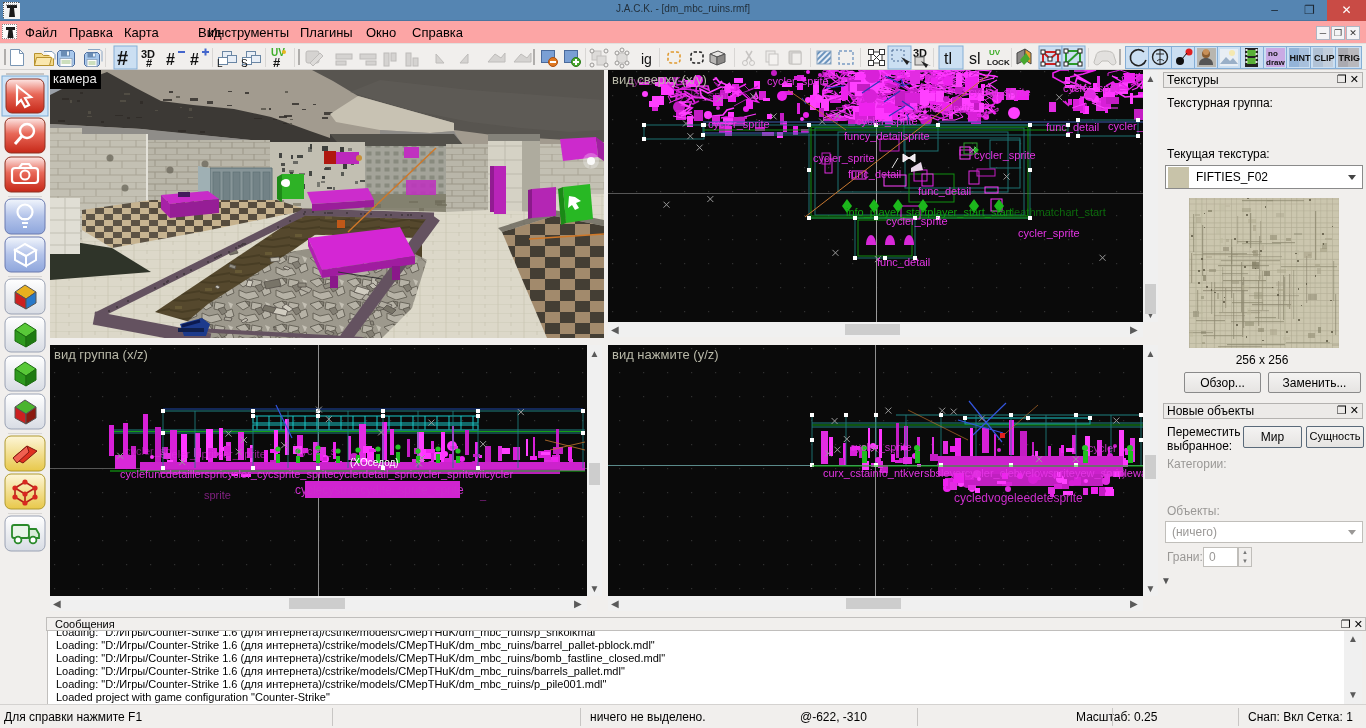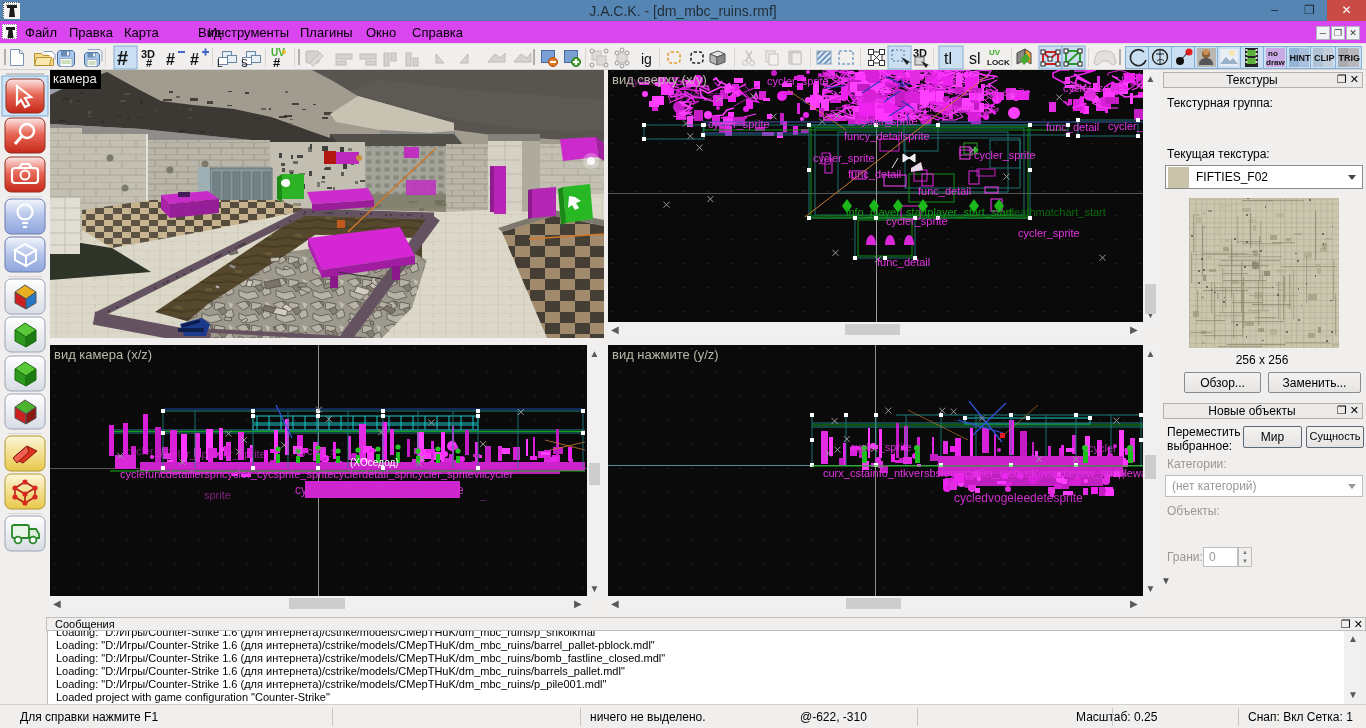--- a/index.html
+++ b/index.html
@@ -1,38 +1,38 @@
 <!DOCTYPE html>
 <html><head><meta charset="utf-8">
 <style>
   * { margin:0; padding:0; box-sizing:border-box; }
   html,body { width:1366px; height:728px; overflow:hidden; font-family:"Liberation Sans", sans-serif; }
   body { position:relative; background:#f1efed; }
   .abs { position:absolute; }
   
   #titlebar { left:0; top:0; width:1366px; height:21px; background:#5585b2; border-bottom:1px solid #4a759e; }
-  #titletext { left:0; top:3px; width:1366px; text-align:center; font-size:14px; color:#22303c; }
+  #titletext { left:0; top:3px; width:1366px; text-align:center; font-size:10px; color:#22303c; }
   #appicon { left:3px; top:2px; width:16px; height:16px; background:#f8f8f8; border:1px dotted #555; }
   .winbtn { top:0; height:21px; text-align:center; color:#1c2733; font-size:12px; line-height:20px; }
   
-  #menubar { left:0; top:21px; width:1366px; height:23px; background:#d946ef; border-bottom:1px solid #e2e0de; }
+  #menubar { left:0; top:21px; width:1366px; height:23px; background:#fca5a5; border-bottom:1px solid #e2e0de; }
   .menuitem { position:absolute; top:4px; font-size:13px; color:#000; }
   .mdibtn { position:absolute; top:5px; width:14px; height:14px; background:#f4f4f6; border:1px solid #aeb6c4; font-size:9px; line-height:12px; text-align:center; color:#333; }
   
   #toolbar { left:0; top:44px; width:1366px; height:26px; background:#f1efed; border-bottom:1px solid #d4d2d0; }
   
   #lefttools { left:0; top:70px; width:50px; height:547px; background:#f1efed; }
   
   .vplabel { position:absolute; background:#000; color:#e8e8e8; font-size:13px; padding:1px 4px 3px 3px; z-index:5; }
   .sb { position:absolute; background:#f0f0f0; }
   .sbthumb { position:absolute; background:#cdcdcd; }
   .sbarrow { position:absolute; color:#5a5a5a; font-size:10px; text-align:center; font-family:"Liberation Sans",sans-serif; }
   
   #rightpanel { left:1158px; top:70px; width:208px; height:547px; background:#f1efed; }
-  .dockhdr { position:absolute; left:5px; width:200px; height:16px; background:#eceae8; border:1px solid #b4b2b0; font-size:12px; color:#000; padding:0px 3px;text-align:center; }
+  .dockhdr { position:absolute; left:5px; width:200px; height:16px; background:#eceae8; border:1px solid #b4b2b0; font-size:12px; color:#000; padding:0px 3px; }
   .plabel { position:absolute; font-size:12px; color:#000; }
   .combo { position:absolute; background:#fff; border:1px solid #8a8a8a; }
   .combo .arr { position:absolute; right:6px; top:50%; margin-top:-2px; width:0; height:0; border:4px solid transparent; border-top:5px solid #444; }
   .btn { position:absolute; background:linear-gradient(#f4f3f2,#e6e4e2); border:1px solid #8a8a8a; border-radius:2px; font-size:12px; text-align:center; color:#000; }
   
   #msghdr { left:46px; top:617px; width:1320px; height:14px; background:#f1efed; border:1px solid #c0bebc; font-size:11px; padding:0 2px 1px 8px; }
   #msgbody { left:47px; top:631px; width:1297px; height:73px; background:#fff; overflow:hidden; border-left:1px solid #c0bebc; }
   #msgbody pre { font-family:"Liberation Sans",sans-serif; font-size:11px; line-height:13px; margin-top:-5px; padding-left:8px; color:#000;}
   
   #statusbar { left:0; top:704px; width:1366px; height:24px; background:#f1efed; border-top:1px solid #d4d2d0; font-size:12px; color:#000; }
@@ -1641,21 +1641,21 @@
       <path d="M495 95l40 10M500 105l35-8" stroke="#c87830" stroke-width="0.8" fill="none"></path>
       <path d="M60 126h475" stroke="#12b812" fill="none"></path>
       <text x="75" y="110" font-size="11" fill="#e335e3" opacity="0.5">cycler_sp</text>
       <text x="110" y="113" font-size="11" fill="#e335e3" opacity="0.6">eyeler_spriteer_sprite</text>
       <text x="246" y="110" font-size="11" fill="#e335e3" opacity="0.7">cycler_s</text>
       <text x="70" y="133" font-size="11" fill="#e335e3">cyclefuncdetaillerspricycler_cycsprite_spritecyclerdetail_spricycler_spriteviicycler</text>
       <text x="300" y="121" font-size="10" fill="#ffffff">(XOceдод)</text>
       <text x="245" y="149" font-size="12" fill="#cc2ecc">cyclecystritecydite_sprite_sprite</text>
       <text x="430,154" y="154" font-size="11" fill="#cc2ecc" opacity="0.6">_sprite</text>
     </svg></div>
-<div class="vplabel" style="left:51px;top:346px;background:transparent;color:#b8b8a8;">вид камера (x/z)</div>
+<div class="vplabel" style="left:51px;top:346px;background:transparent;color:#b8b8a8;">вид группа (x/z)</div>
 
 <div id="vpfront" class="abs" style="left:608px;top:345px;width:535px;height:251px;background:#0c0c0c;overflow:hidden;"><svg width="535" height="251" xmlns="http://www.w3.org/2000/svg" font-family="Liberation Sans, sans-serif">
       <rect width="535" height="251" fill="#0a0a0a"></rect>
       <defs>
         <pattern id="dg11_3" width="24" height="24" patternUnits="userSpaceOnUse" x="11" y="3">
           <rect x="0" y="0" width="1.2" height="1.2" fill="#303030"></rect>
         </pattern>
       </defs>
       <rect width="535" height="251" fill="url(#dg11_3)"></rect>
       <rect x="0" y="120" width="535" height="1" fill="#5a8a8a"></rect>
@@ -2104,25 +2104,25 @@
       </svg></div>
   <div class="plabel" style="left:0;top:283px;width:208px;text-align:center;">256 x 256</div>
   <div class="btn" style="left:26px;top:302px;width:77px;height:21px;padding-top:3px;">Обзор...</div>
   <div class="btn" style="left:110px;top:302px;width:93px;height:21px;padding-top:3px;">Заменить...</div>
 
   <div class="dockhdr" style="top:333px;">Новые объекты<span style="float:right;font-size:11px;">❐ ✕</span></div>
   <div class="plabel" style="left:9px;top:355px;line-height:14px;">Переместить<br>выбранное:</div>
   <div class="btn" style="left:85px;top:356px;width:59px;height:22px;padding-top:3px;border-color:#5a6a7a;">Мир</div>
   <div class="btn" style="left:148px;top:356px;width:58px;height:22px;padding-top:3px;border-color:#5a6a7a;font-size:11px;">Сущность</div>
   <div class="plabel" style="left:9px;top:387px;color:#9a9896;">Категории:</div>
-  <div class="combo" style="left:7px;top:405px;width:198px;height:22px;border-color:#c0beba;">
-    <span style="position:absolute;left:6px;top:3px;font-size:12px;color:#9a9896;">(нет категорий)</span>
+  <div class="plabel" style="left:9px;top:434px;color:#9a9896;">Объекты:</div>
+  <div class="combo" style="left:7px;top:451px;width:198px;height:22px;border-color:#c0beba;">
+    <span style="position:absolute;left:6px;top:3px;font-size:12px;color:#9a9896;">(ничего)</span>
     <span class="arr" style="border-top-color:#9a9896;"></span>
   </div>
-  <div class="plabel" style="left:9px;top:434px;color:#9a9896;">Объекты:</div>
   <div class="plabel" style="left:9px;top:480px;color:#9a9896;">Грани:</div>
   <div class="combo" style="left:45px;top:477px;width:35px;height:20px;border-color:#c0beba;">
     <span style="position:absolute;left:5px;top:2px;font-size:12px;color:#9a9896;">0</span>
   </div>
   <div class="abs" style="left:80px;top:477px;width:14px;height:20px;background:#f1efed;border:1px solid #c0beba;">
     <div style="font-size:6px;color:#777;text-align:center;line-height:9px;">▲<br>▼</div>
   </div>
   <div class="abs" style="left:3px;top:505px;width:14px;height:14px;color:#555;font-size:10px;">▼</div>
 </div>
 
@@ -2135,21 +2135,21 @@
 Loading: "D:/Игры/Counter-Strike 1.6 (для интернета)/cstrike/models/CMepTHuK/dm_mbc_ruins/p_pile001.mdl"
 Loaded project with game configuration "Counter-Strike"
 </pre>
   </div>
 <div class="abs" style="left:1344px;top:631px;width:18px;height:73px;background:#f0f0f0;">
   <div class="sbarrow" style="left:0;top:2px;width:18px;">▲</div>
   <div class="sbarrow" style="left:0;top:58px;width:18px;">▼</div>
 </div>
 
 <div id="statusbar" class="abs">
-  <span class="sttext" style="left:20px;">Для справки нажмите F1</span>
+  <span class="sttext" style="left:4px;">Для справки нажмите F1</span>
   <span class="sttext" style="left:590px;">ничего не выделено.</span>
   <span class="sttext" style="left:800px;">@-622, -310</span>
   <span class="sttext" style="left:1076px;text-align:center;">Масштаб: 0.25</span>
   <span class="sttext" style="left:1248px;">Снап: Вкл Сетка: 1</span>
   <span class="stsep" style="left:332px;"></span>
   <span class="stsep" style="left:580px;"></span>
   <span class="stsep" style="left:917px;"></span>
   <span class="stsep" style="left:1112px;"></span>
   <span class="stsep" style="left:1238px;"></span>
 </div>

